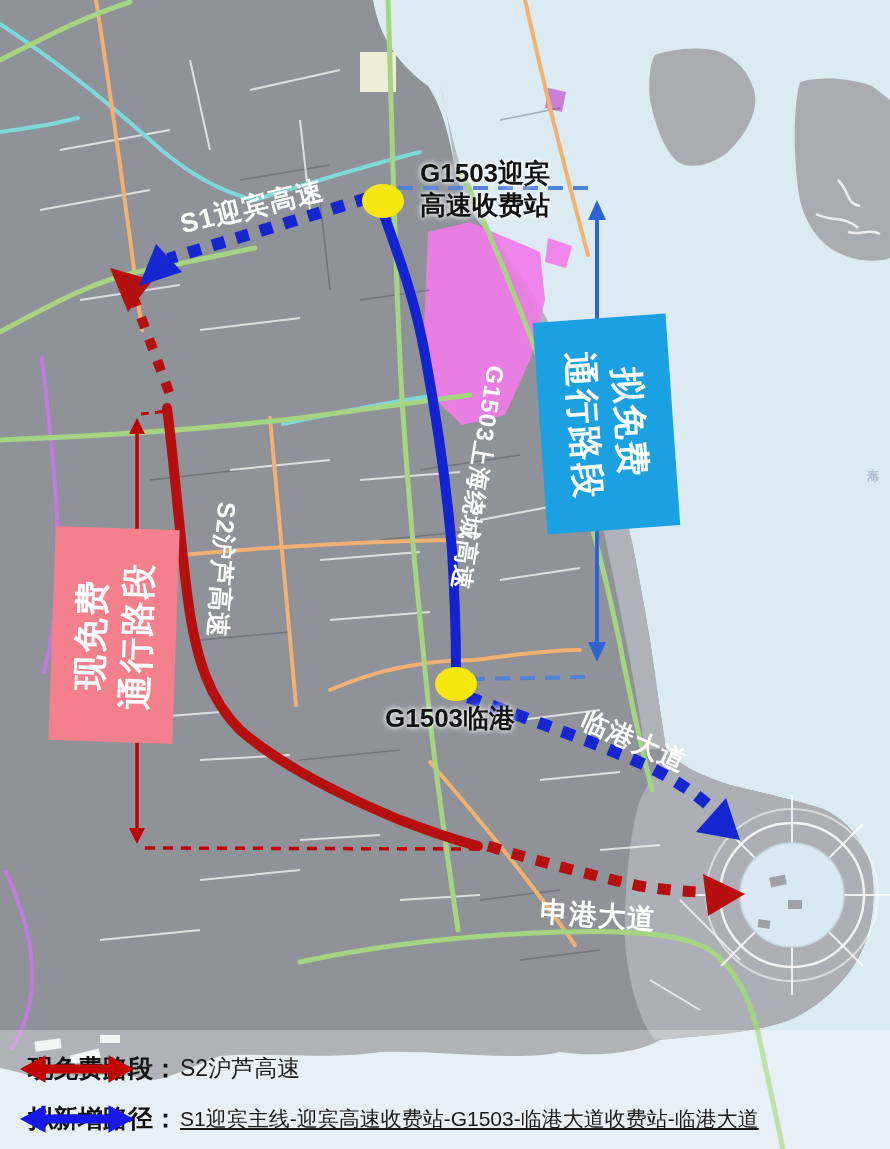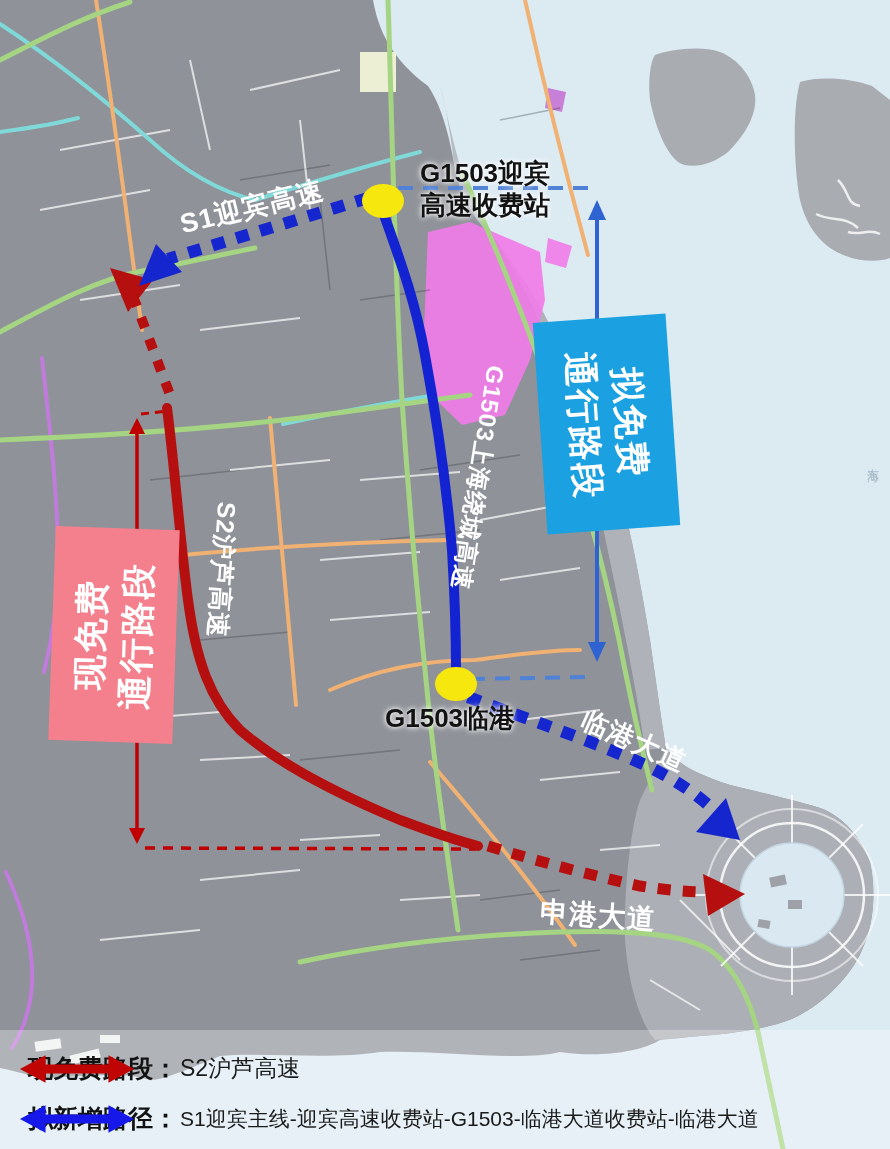--- a/index.html
+++ b/index.html
@@ -11,21 +11,21 @@
   .station{position:absolute;color:#121212;font-weight:bold;font-size:26px;line-height:1.22;
            white-space:nowrap;text-shadow:0 0 4px rgba(255,255,255,.95),0 0 7px rgba(255,255,255,.8);}
   .callout{position:absolute;display:flex;align-items:center;justify-content:center;
            box-shadow:0 0 0 0 transparent;}
   .callout .inner{color:#fff;font-weight:bold;font-size:35px;line-height:1.32;
                   text-align:center;white-space:nowrap;letter-spacing:2px;}
   .legend{position:absolute;left:0;top:1030px;width:890px;height:119px;}
   .legend-row{position:absolute;left:18px;display:flex;align-items:center;white-space:nowrap;}
   .legend-row .term{font-weight:bold;color:#121212;font-size:25px;margin-left:10px;}
   .legend-row .desc{color:#1a1a1a;font-size:23px;margin-left:2px;font-weight:bold;}
-  .legend-row.r2 .desc{font-size:21px;}
+  .legend-row.r2 .desc{font-size:21px;text-decoration:underline;}
   .sea-label{position:absolute;left:864px;top:458px;color:#9FB2C0;font-size:12px;
              writing-mode:vertical-rl;letter-spacing:3px;opacity:.85;}
 </style>
 </head>
 <body>
 
 <div class="stage">
 
   <svg width="890" height="1149" viewBox="0 0 890 1149">
 

